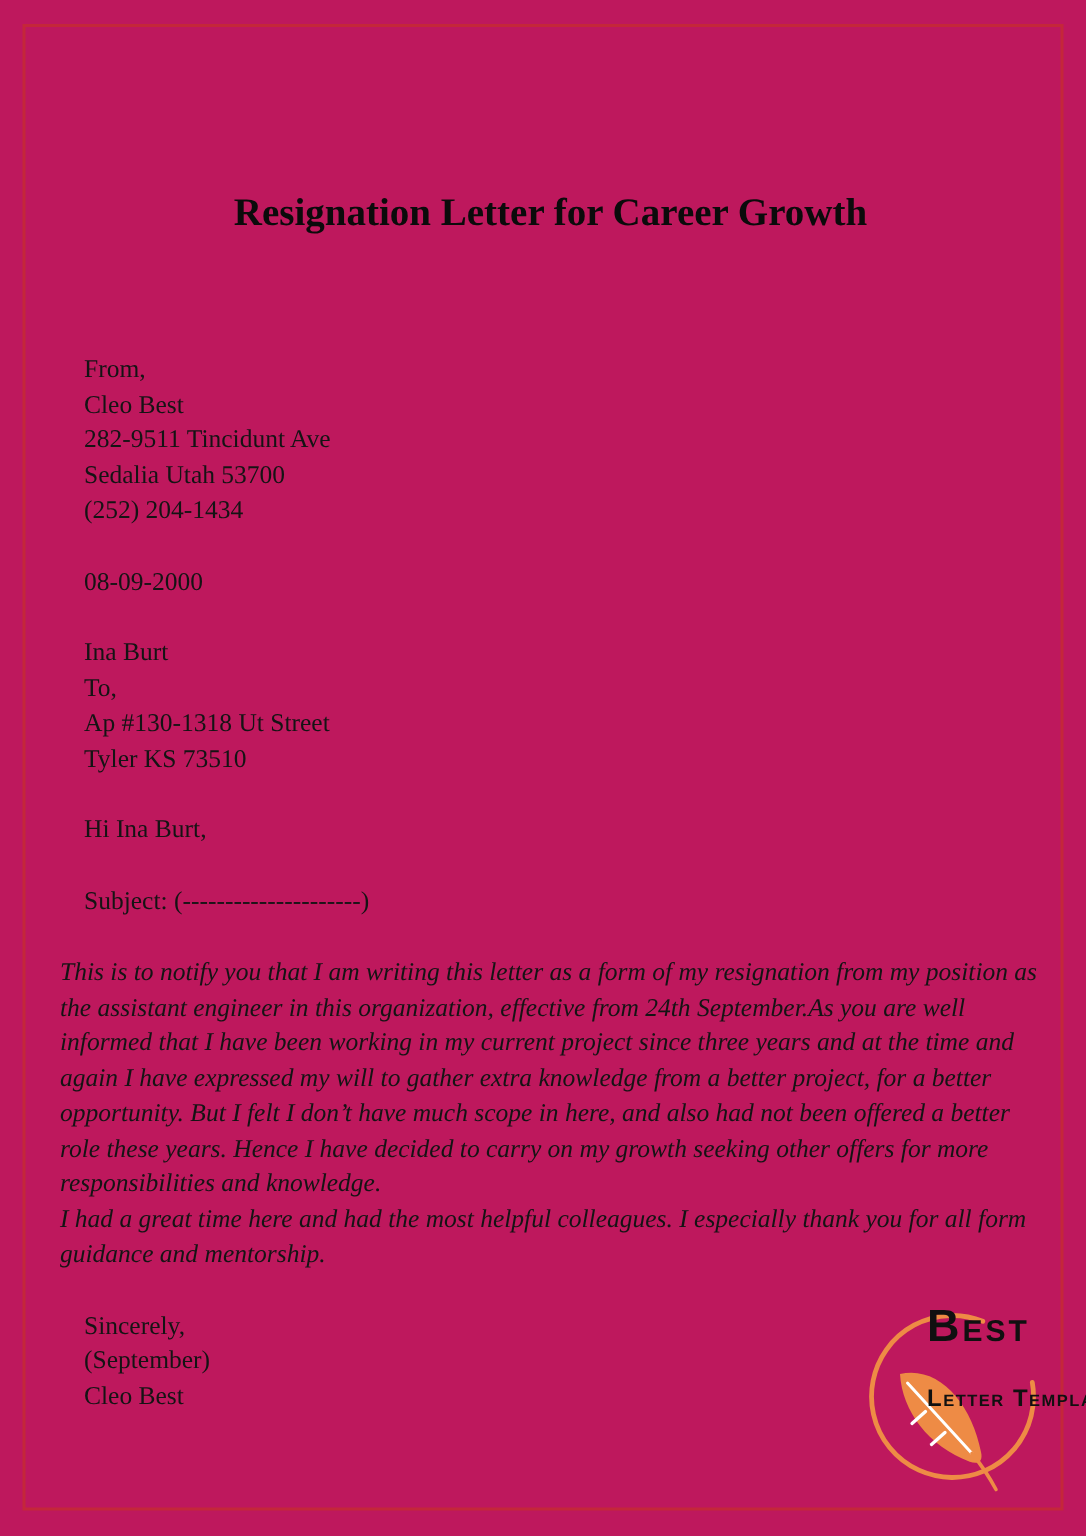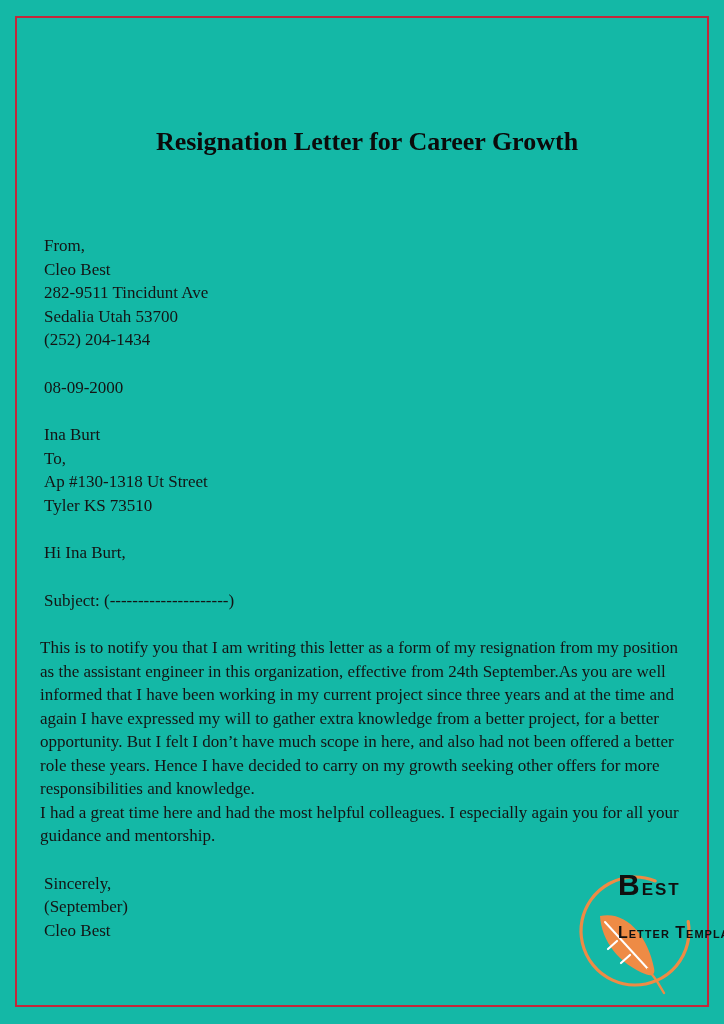--- a/index.html
+++ b/index.html
@@ -11,21 +11,21 @@
     padding: 0;
     width: 724px;
     height: 1024px;
     background: #ffffff;
     overflow: hidden;
   }
   .page {
     position: relative;
     width: 724px;
     height: 1024px;
-    background: #14b8a6;
+    background: #be185d;
     font-family: "Liberation Serif", serif;
     color: #141414;
   }
   .page-border {
     position: absolute;
     left: 15px;
     top: 16px;
     right: 15px;
     bottom: 17px;
     border: 2.5px solid var(--border-color);
@@ -41,23 +41,23 @@
     padding-top: 126px;
   }
   .title {
     font-size: 26px;
     line-height: 32px;
     font-weight: bold;
     text-align: center;
     margin: 0 0 76px 0;
     color: #0b0b0b;
   }
-  .block { margin: 0 0 24px 4px; }
+  .block { margin: 0 0 24px 16px; }
   .para  { margin: 0; }
-  .para-group { margin: 0 0 24px 0; }
+  .para-group { margin: 0 0 24px 0; font-style: italic; }
   .logo {
     position: absolute;
     left: 550px;
     top: 856px;
     width: 170px;
     height: 140px;
   }
   .logo svg { position: absolute; left: 0; top: 0; }
   .logo-text {
     position: absolute;
@@ -66,21 +66,21 @@
     font-family: "Liberation Sans", sans-serif;
     color: #101010;
     white-space: nowrap;
   }
   .logo-name {
     font-weight: bold;
     letter-spacing: 2px;
     line-height: 30px;
   }
   .logo-name .initial { font-size: 30px; }
-  .logo-name .rest { font-size: 17px; }
+  .logo-name .rest { font-size: 20px; }
   .logo-sub {
     font-weight: bold;
     font-size: 16px;
     letter-spacing: 1px;
     font-variant: small-caps;
     margin-top: 19px;
   }
 </style>
 </head>
 <body>
@@ -107,21 +107,21 @@
       <div>Ap #130-1318 Ut Street</div>
       <div>Tyler KS 73510</div>
     </div>
 
     <div class="block">Hi Ina Burt,</div>
 
     <div class="block">Subject: (---------------------)</div>
 
     <div class="para-group">
       <p class="para">This is to notify you that I am writing this letter as a form of my resignation from my position as the assistant engineer in this organization, effective from 24th September.As you are well informed that I have been working in my current project since three years and at the time and again I have expressed my will to gather extra knowledge from a better project, for a better opportunity. But I felt I don’t have much scope in here, and also had not been offered a better role these years. Hence I have decided to carry on my growth seeking other offers for more responsibilities and knowledge.</p>
-      <p class="para">I had a great time here and had the most helpful colleagues. I especially again you for all your guidance and mentorship.</p>
+      <p class="para">I had a great time here and had the most helpful colleagues. I especially thank you for all form guidance and mentorship.</p>
     </div>
 
     <div class="block">
       <div>Sincerely,</div>
       <div>(September)</div>
       <div>Cleo Best</div>
     </div>
   </div>
 
   <div class="logo">

